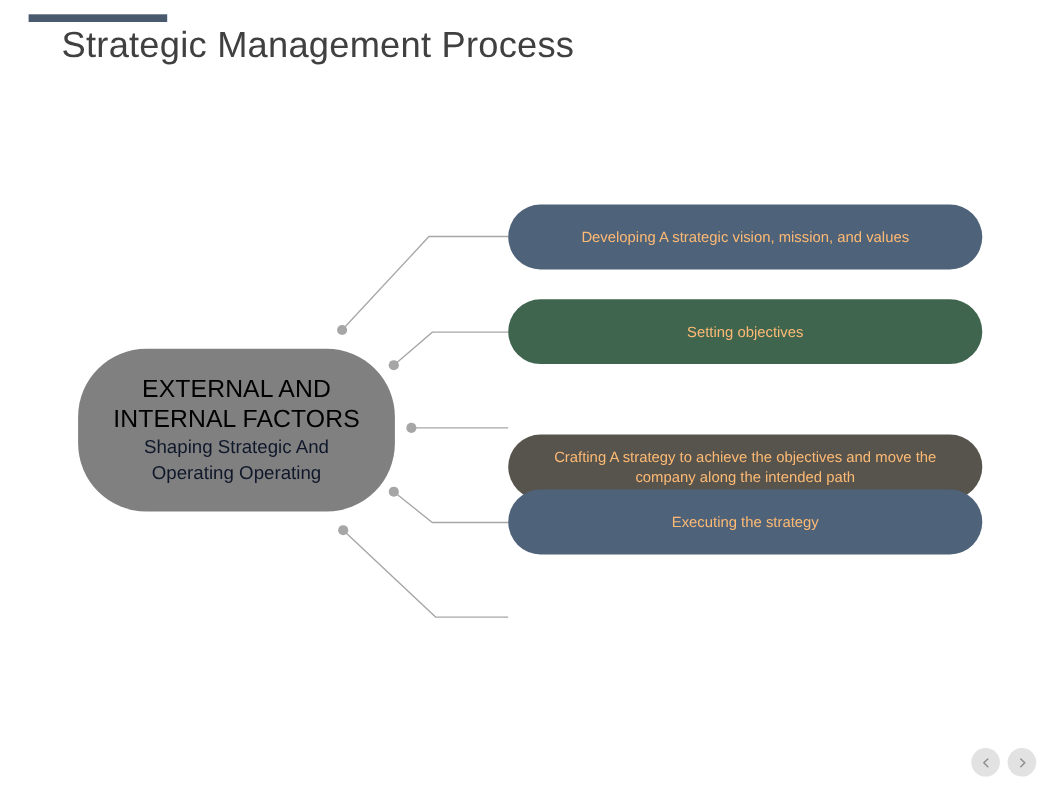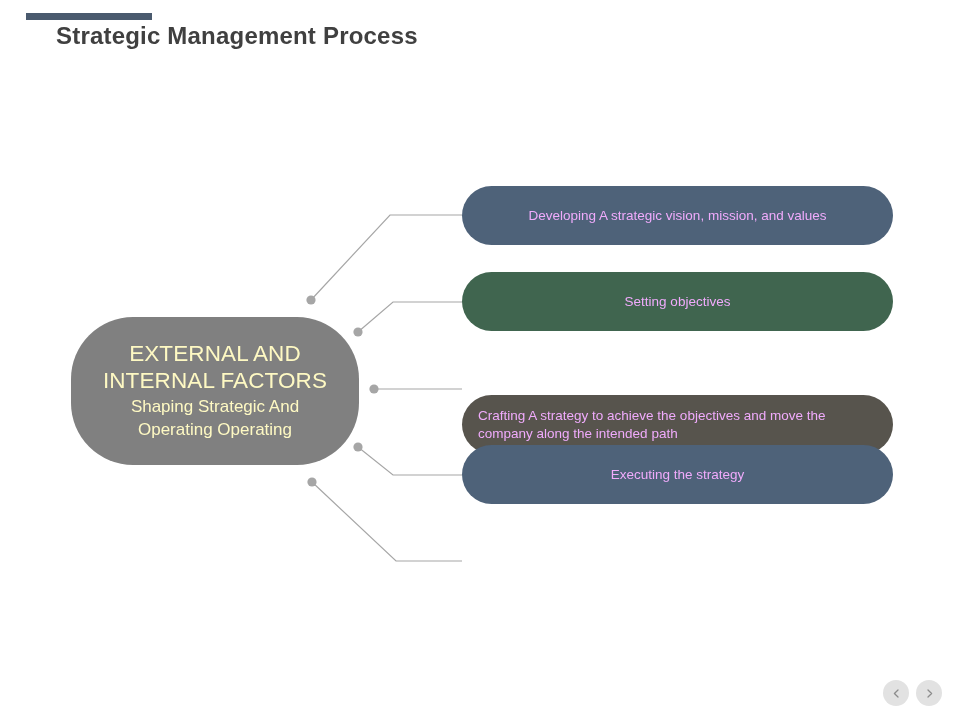--- a/index.html
+++ b/index.html
@@ -27,22 +27,22 @@
     left: 26px;
     top: 13px;
     width: 126px;
     height: 7px;
     background: #4a5a6e;
   }
   #page-title {
     position: absolute;
     left: 56px;
     top: 22px;
-    font-size: 24px;
-    font-weight: bold;
+    font-size: 33px;
+    font-weight: normal;
     color: #404040;
     letter-spacing: 0.2px;
     white-space: nowrap;
   }
 
   
   #diagram {
     position: absolute;
     left: 0;
     top: 0;
@@ -68,52 +68,53 @@
     background: #808080;
     border-radius: 62px;
     display: flex;
     flex-direction: column;
     align-items: center;
     justify-content: center;
     box-sizing: border-box;
     padding: 4px 14px 6px 14px;
   }
   .central-title {
-    color: #fef9c3;
+    color: #000000;
     font-size: 22.5px;
     line-height: 27px;
     text-align: center;
     letter-spacing: 0.1px;
     white-space: nowrap;
   }
   .central-subtitle {
-    color: #fef9c3;
+    color: #0f172a;
     font-size: 17px;
     line-height: 21px;
     text-align: center;
     margin-top: 2px;
   }
 
   
   .step-pill {
     position: absolute;
     left: 462px;
     width: 431px;
     height: 59px;
     border-radius: 30px;
     display: flex;
     align-items: center;
     justify-content: center;
     box-sizing: border-box;
     padding: 0 16px;
   }
   .step-label {
-    color: #f0abfc;
+    color: #fdba74;
     font-size: 13.5px;
     line-height: 18px;
+    text-align: center;
   }
   #step-0 { top: 186px; }
   #step-1 { top: 272px; }
   #step-2 { top: 359px; margin-top: 36px; }
   #step-3 { top: 445px; }
   #step-4 { top: 531px; }
 
   
   #nav-controls {
     position: absolute;

